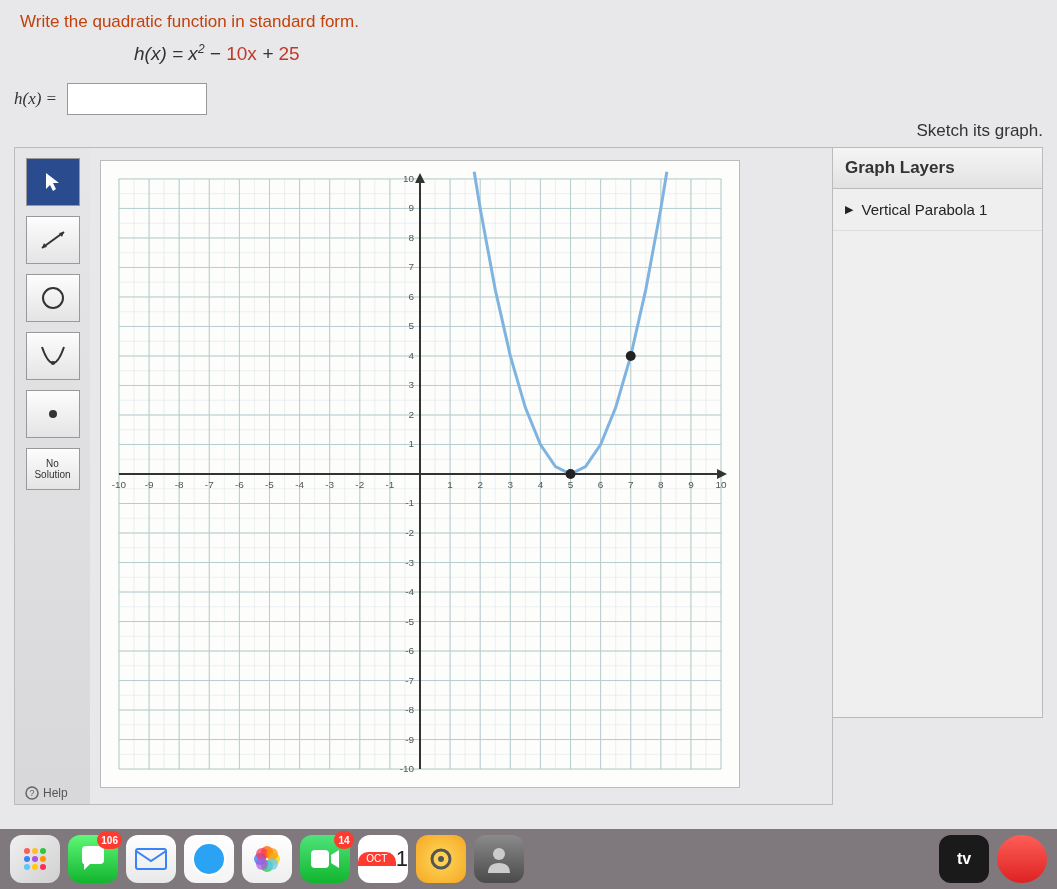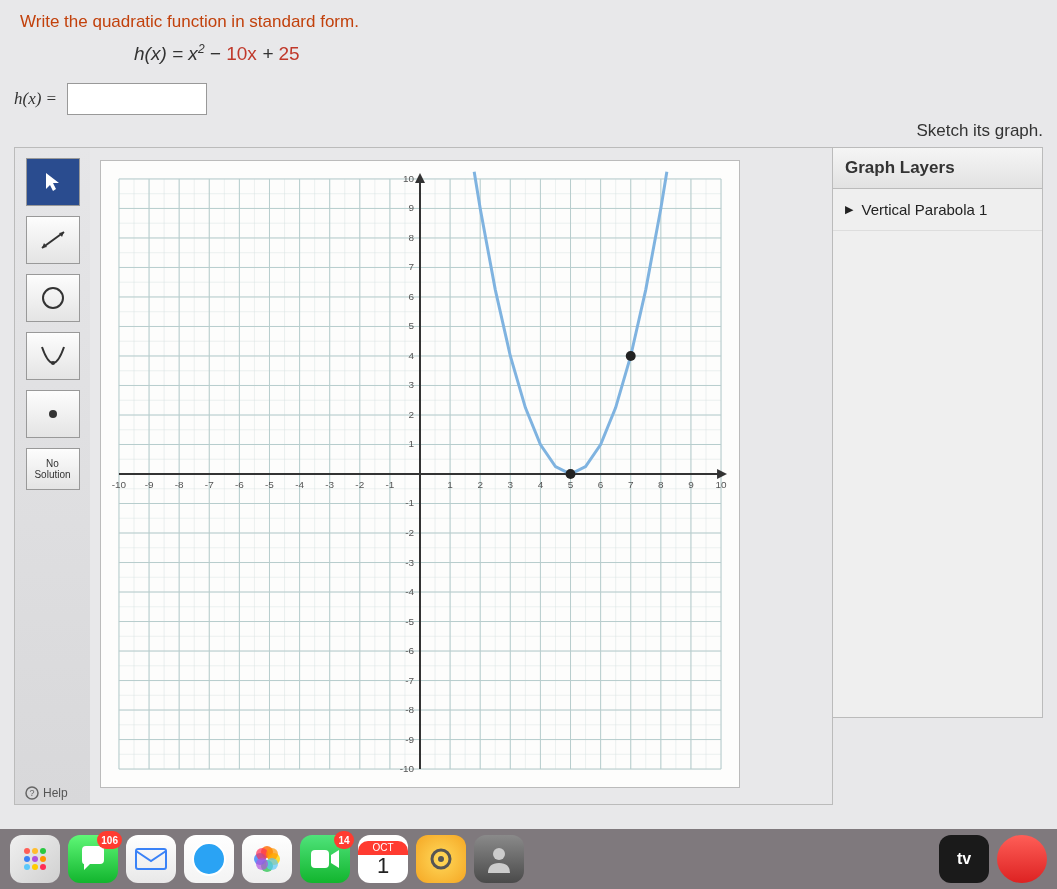--- a/index.html
+++ b/index.html
@@ -205,21 +205,21 @@
     border-radius: 9px;
     display: flex;
     align-items: center;
     justify-content: center;
     padding: 0 4px;
     font-weight: bold;
   }
   .dock-cal {
     background: #fff;
     color: #333;
-    flex-direction: column;
+    flex-direction: row;
     font-size: 10px;
     line-height: 1;
   }
   .dock-cal .m { background:#ff3b30; color:#fff; width:100%; text-align:center; border-radius: 10px 10px 0 0; padding:2px 0; font-size:10px;}
   .dock-cal .d { font-size: 22px; font-weight:300; color:#222;}
 </style>
 </head>
 <body>
 
 <div class="content">

